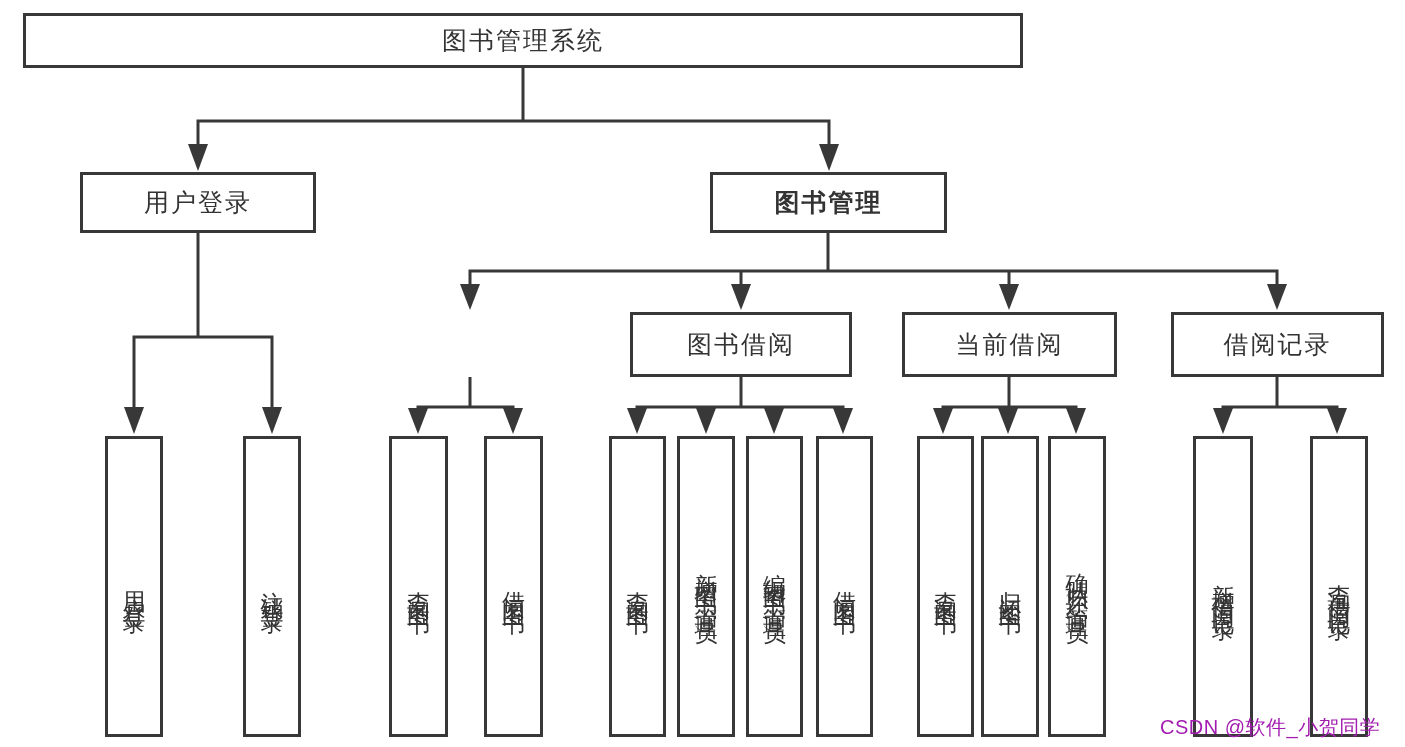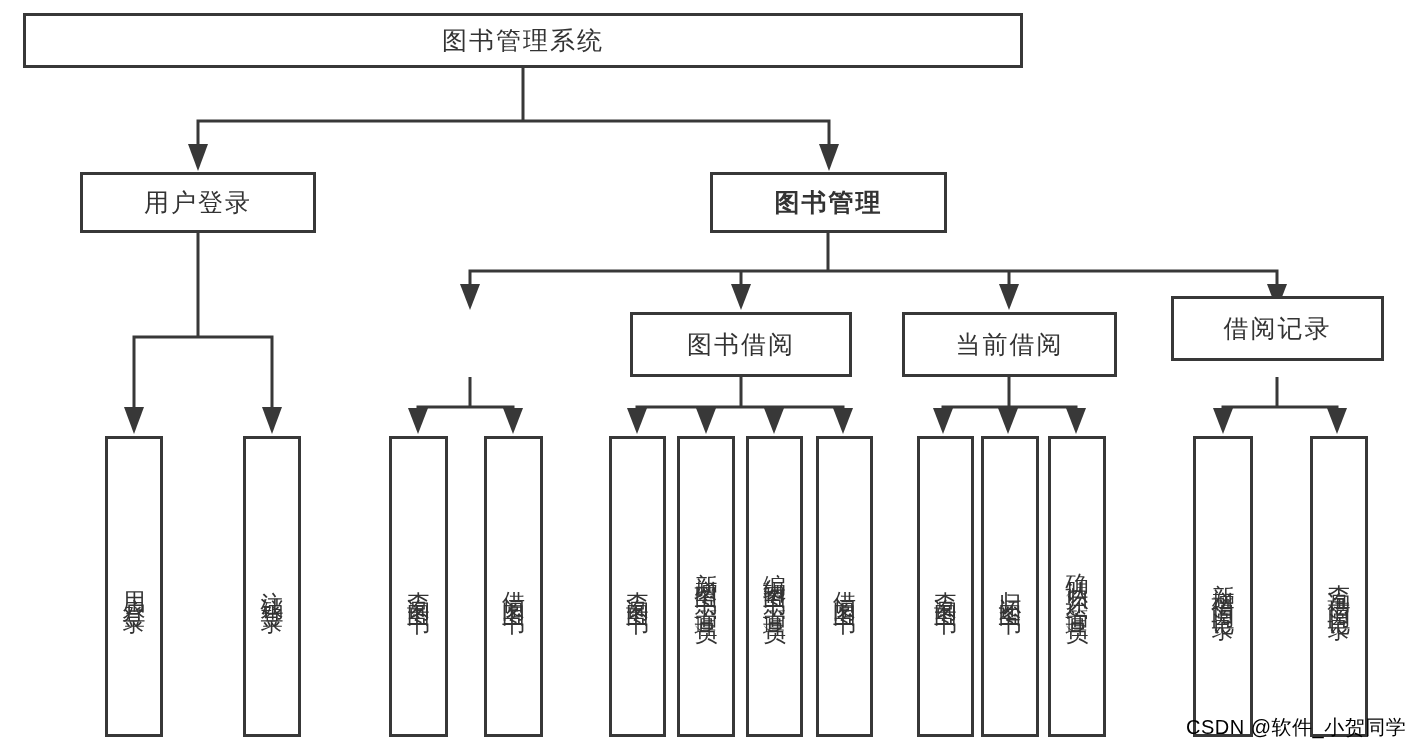--- a/index.html
+++ b/index.html
@@ -41,25 +41,25 @@
   .leaf .vlabel {
     writing-mode: vertical-rl;
     text-orientation: mixed;
     font-size: 23px;
     letter-spacing: 7px;
     line-height: 1;
     color: #333333;
   }
   .watermark {
     position: absolute;
-    left: 1186px;
+    left: 1160px;
     top: 714px;
     font-size: 20px;
     letter-spacing: 0.5px;
-    color: #000000;
+    color: #a21caf;
     white-space: nowrap;
   }
 </style>
 </head>
 <body>
 
 <div class="canvas">
 
   <svg class="connectors" viewBox="0 0 1405 747" xmlns="http://www.w3.org/2000/svg">
     <g stroke="#383838" stroke-width="3" fill="none">
@@ -111,21 +111,21 @@
   <div class="node" style="left:710px; top:172px; width:237px; height:61px;font-weight:bold;">
     <span class="hlabel">图书管理</span>
   </div>
 
   <div class="node" style="left:630px; top:312px; width:222px; height:65px;">
     <span class="hlabel">图书借阅</span>
   </div>
   <div class="node" style="left:902px; top:312px; width:215px; height:65px;">
     <span class="hlabel">当前借阅</span>
   </div>
-  <div class="node" style="left:1171px; top:296px; width:213px; height:65px;">
+  <div class="node" style="left:1171px; top:312px; width:213px; height:65px;">
     <span class="hlabel">借阅记录</span>
   </div>
 
   <div class="node leaf" style="left:105px; top:436px; width:58px; height:301px;">
     <span class="vlabel">用户登录</span>
   </div>
   <div class="node leaf" style="left:243px; top:436px; width:58px; height:301px;">
     <span class="vlabel">注销登录</span>
   </div>
 

